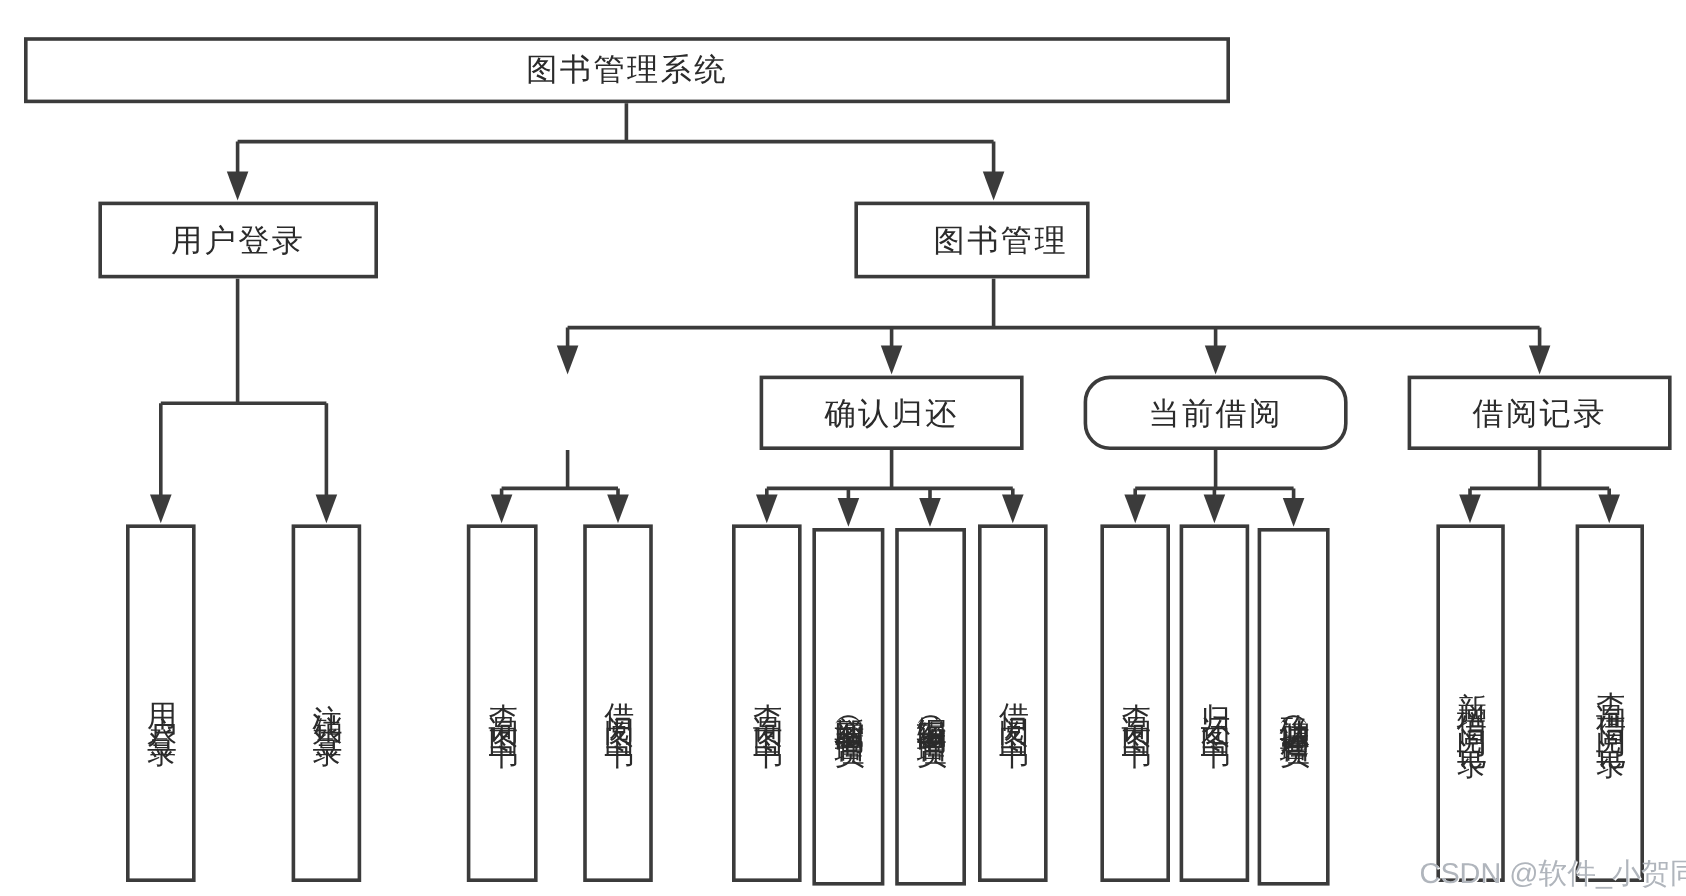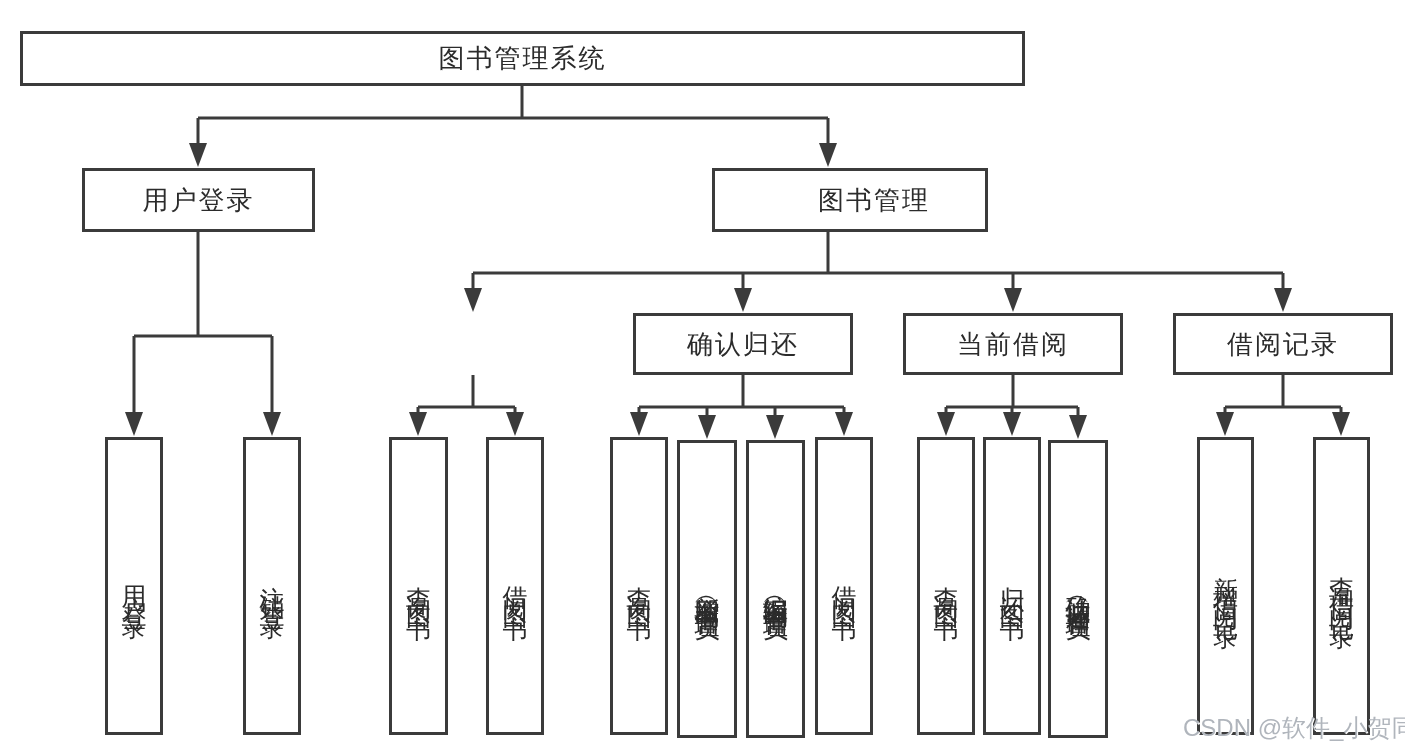--- a/index.html
+++ b/index.html
@@ -68,28 +68,28 @@
     <polygon points="1332,412 1350,412 1341,436"></polygon>
   </svg>
 
   <div class="box h-box" style="left:20px;top:13px;width:1005px;height:55px;margin-top:18px;">
     <span>图书管理系统</span>
   </div>
 
   <div class="box h-box" style="left:82px;top:168px;width:233px;height:64px;">
     <span>用户登录</span>
   </div>
-  <div class="box h-box" style="left:712px;top:168px;width:276px;height:64px;padding-left:48px;">
+  <div class="box h-box" style="left:712px;top:168px;width:196px;height:64px;padding-left:48px;">
     <span>图书管理</span>
   </div>
 
   <div class="box h-box" style="left:633px;top:313px;width:220px;height:62px;">
     <span>确认归还</span>
   </div>
-  <div class="box h-box" style="left:903px;top:313px;width:220px;height:62px;">
+  <div class="box h-box" style="left:903px;top:313px;width:220px;height:62px;border-radius:22px;">
     <span>当前借阅</span>
   </div>
   <div class="box h-box" style="left:1173px;top:313px;width:220px;height:62px;">
     <span>借阅记录</span>
   </div>
 
   <div class="box v-box" style="left:105px;top:437px;width:58px;height:298px;">
     <span>用户登录</span>
   </div>
   <div class="box v-box" style="left:243px;top:437px;width:58px;height:298px;">

